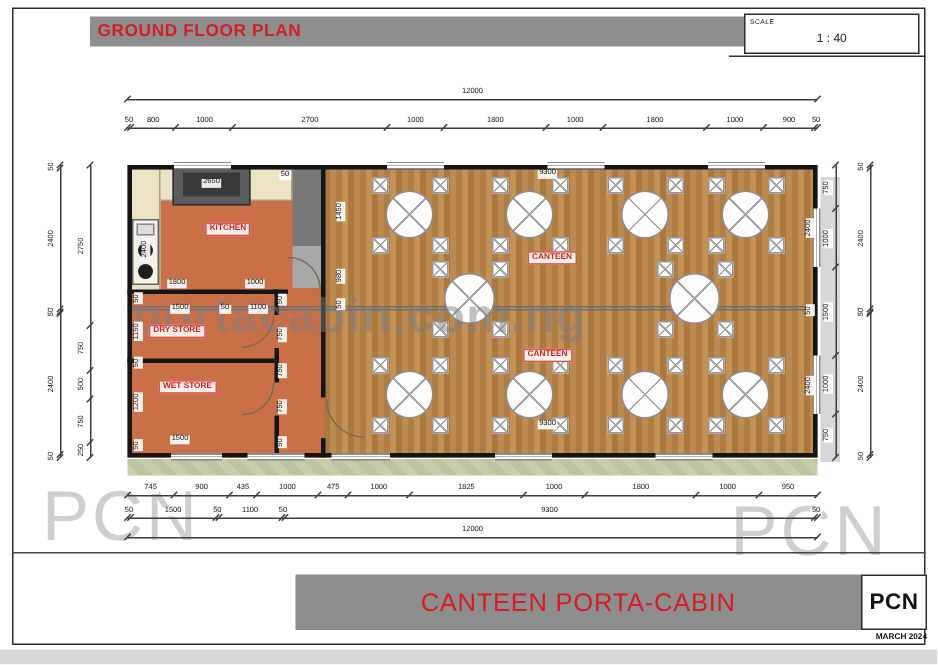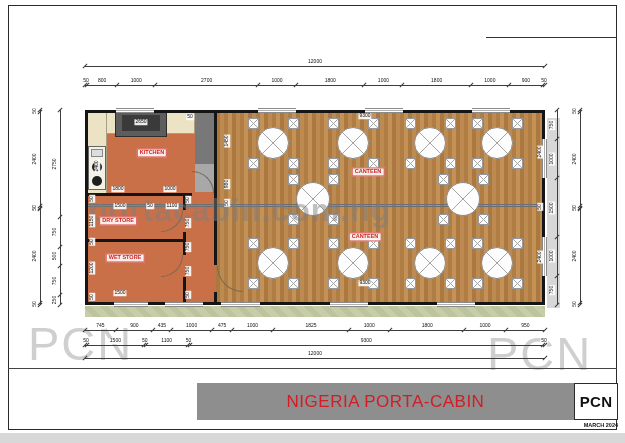--- a/index.html
+++ b/index.html
@@ -77,20 +77,27 @@
   .date-label{left:556px;top:422px;width:62px;text-align:right;font-size:5.5px;font-weight:bold;color:#111;z-index:7;}
   .bottom-strip{left:0;top:433px;width:625px;height:10px;background:#d8d8d8;z-index:0;}
 </style>
 </head>
 <body>
 
 <div class="sheet">
   <div class="abs page-border"></div>
   <div class="abs bottom-strip"></div>
 
+  <div class="abs titlebar">
+    <span>GROUND FLOOR PLAN</span>
+  </div>
+  <div class="abs scalebox">
+    <span class="lab">SCALE</span>
+    <span class="val">1 : 40</span>
+  </div>
   <div class="abs header-rule"></div>
 
   <div class="abs floor-left"></div>
   <div class="abs floor-wood"></div>
   <div class="abs green-strip"></div>
   <div class="abs right-shadow"></div>
   <div class="abs counter-top"></div>
   <div class="abs counter-left"></div>
   <div class="abs cooker"></div>
   <div class="abs cooker-inner"></div>
@@ -334,19 +341,19 @@
       <div class="abs window v" style="left: 542px; top: 139.25px; height: 39px;"></div>
       <div class="abs window v" style="left: 542px; top: 236.75px; height: 39px;"></div>
       <div class="abs arc br" style="left: 161px; top: 210px; width: 22px; height: 22px;"></div>
       <div class="abs arc br" style="left: 161px; top: 255px; width: 22px; height: 22px;"></div>
       <div class="abs arc tr" style="left: 192px; top: 171px; width: 22px; height: 22px;"></div>
       <div class="abs arc bl" style="left: 217px; top: 266px; width: 26px; height: 26px;"></div>
     </div>
 
   <div class="abs footer-rule"></div>
   <div class="abs project-bar">
-    <span>NIGERIA PORTA-CABIN</span>
+    <span>CANTEEN PORTA-CABIN</span>
   </div>
   <div class="abs pcn-box">
     <span>PCN</span>
   </div>
   <div class="abs date-label">MARCH 2024</div>
 </div>
 
 </body></html>

